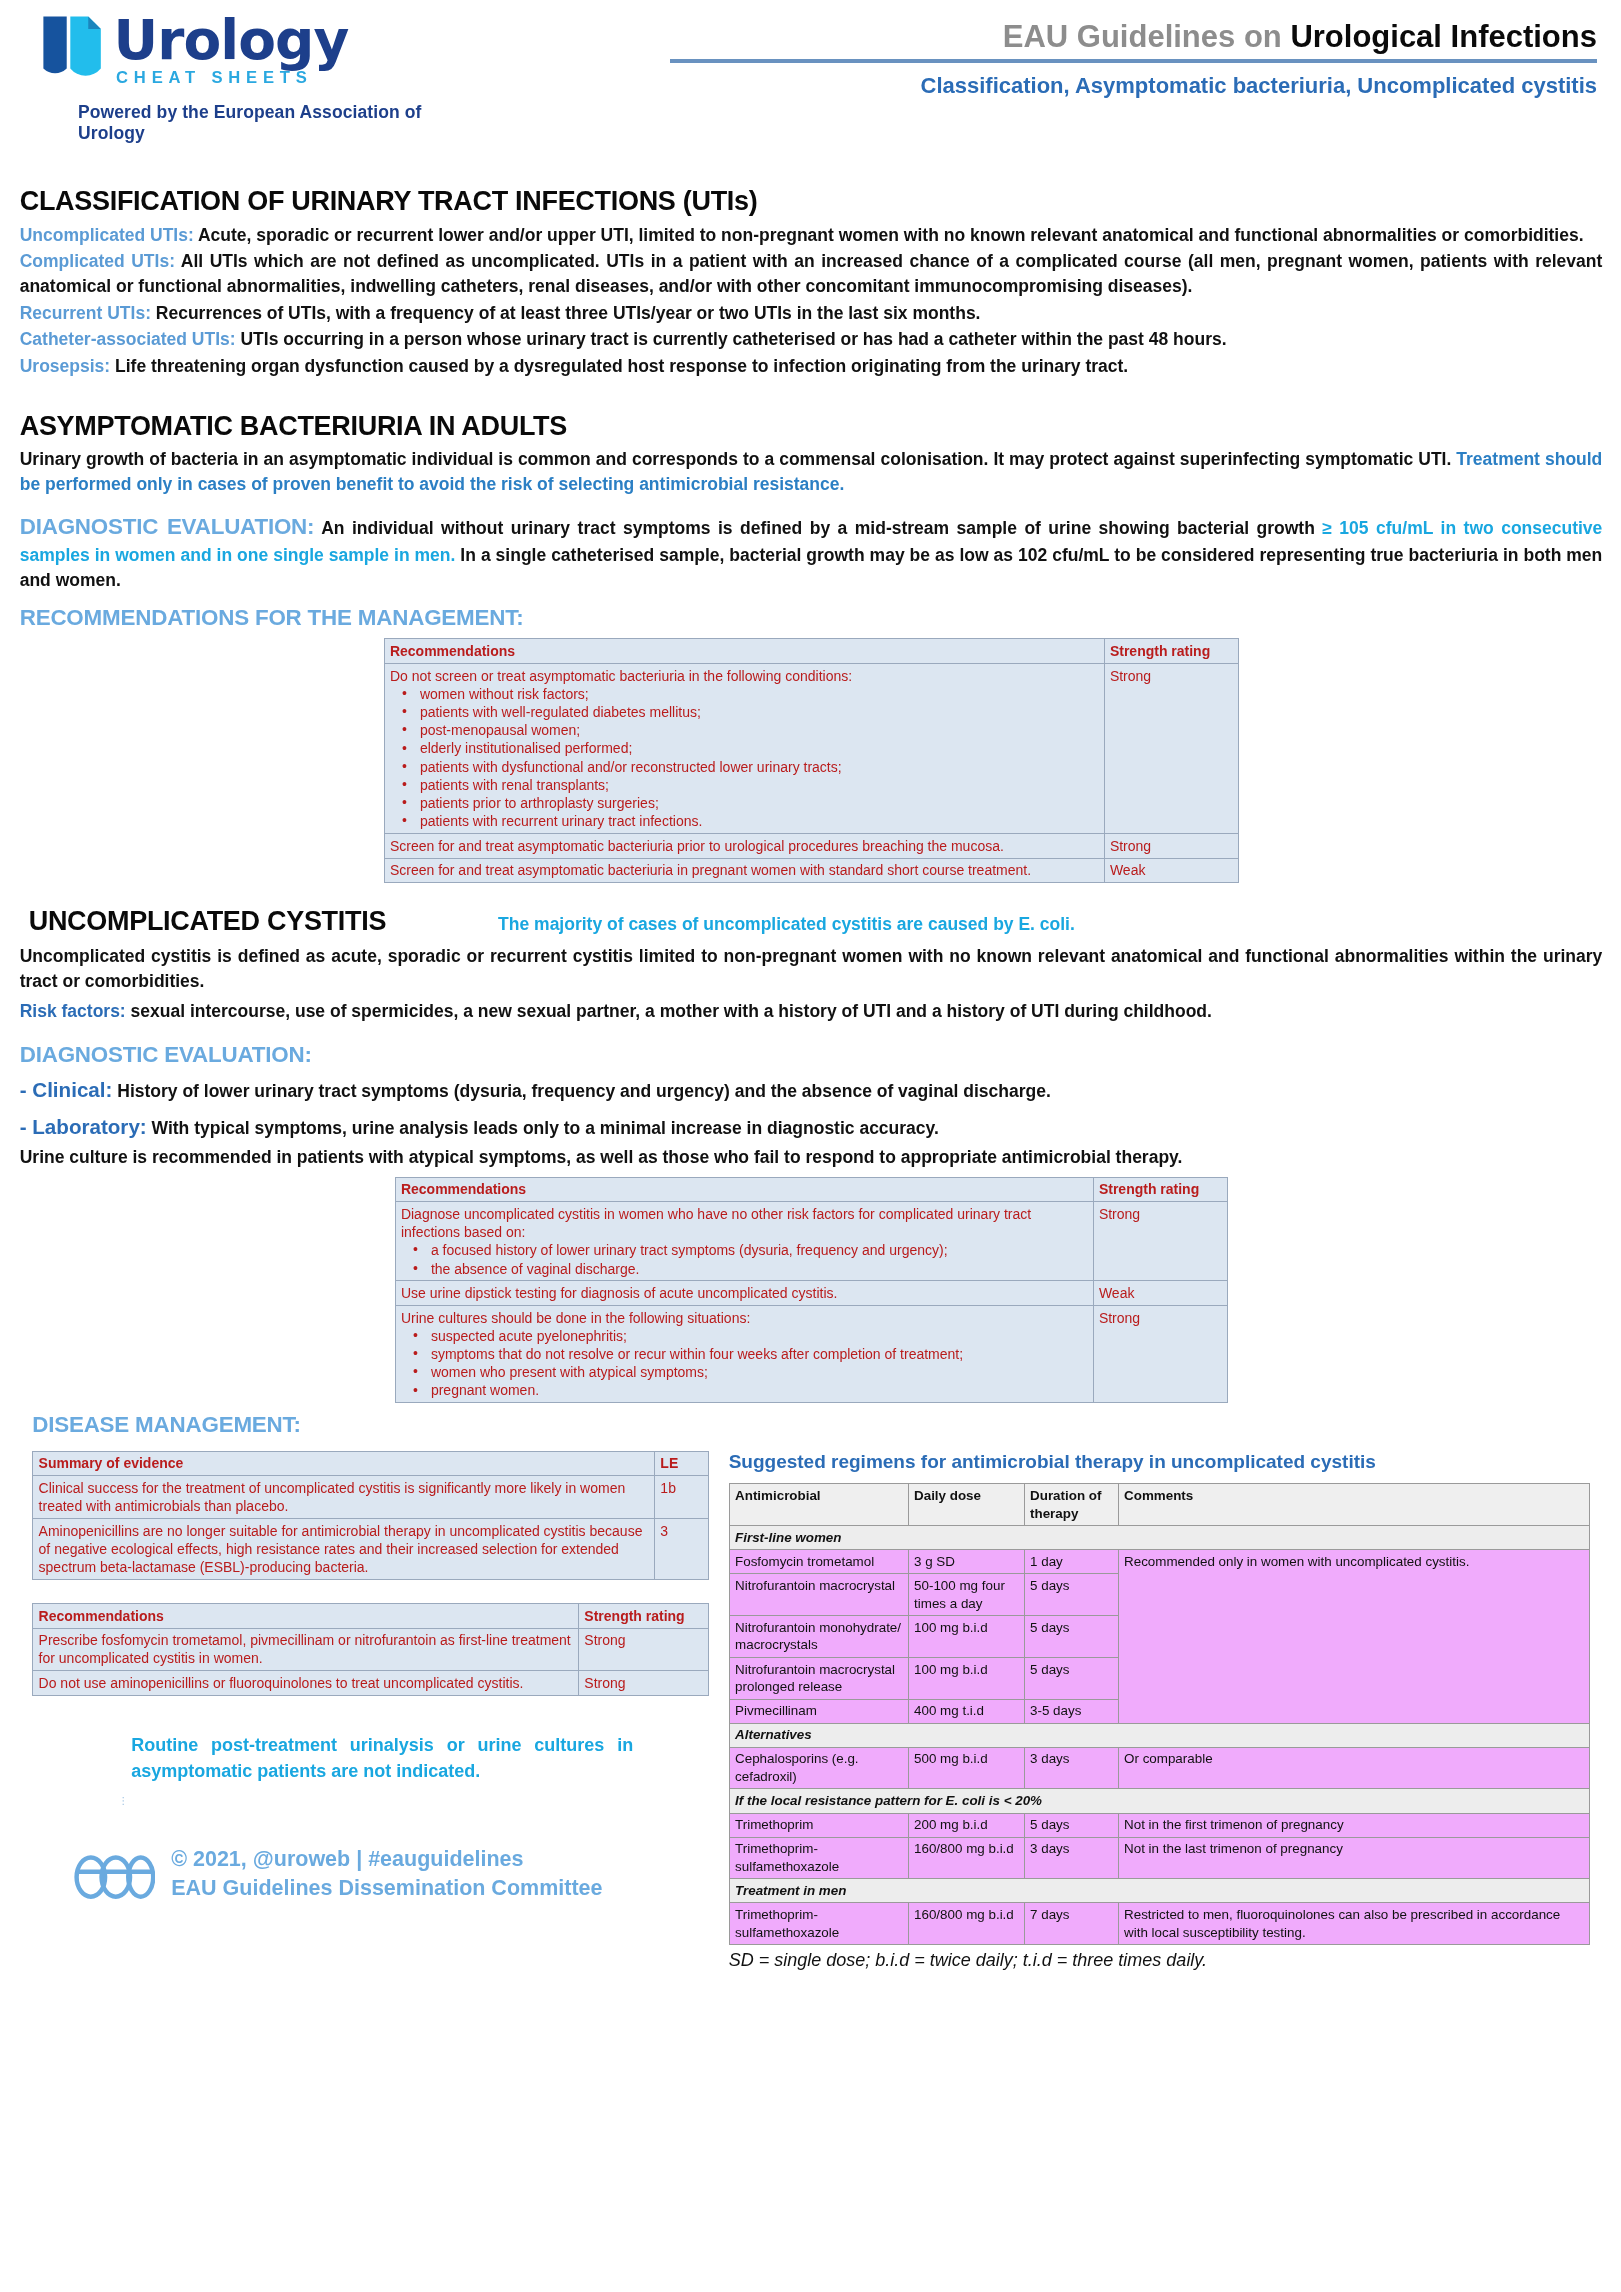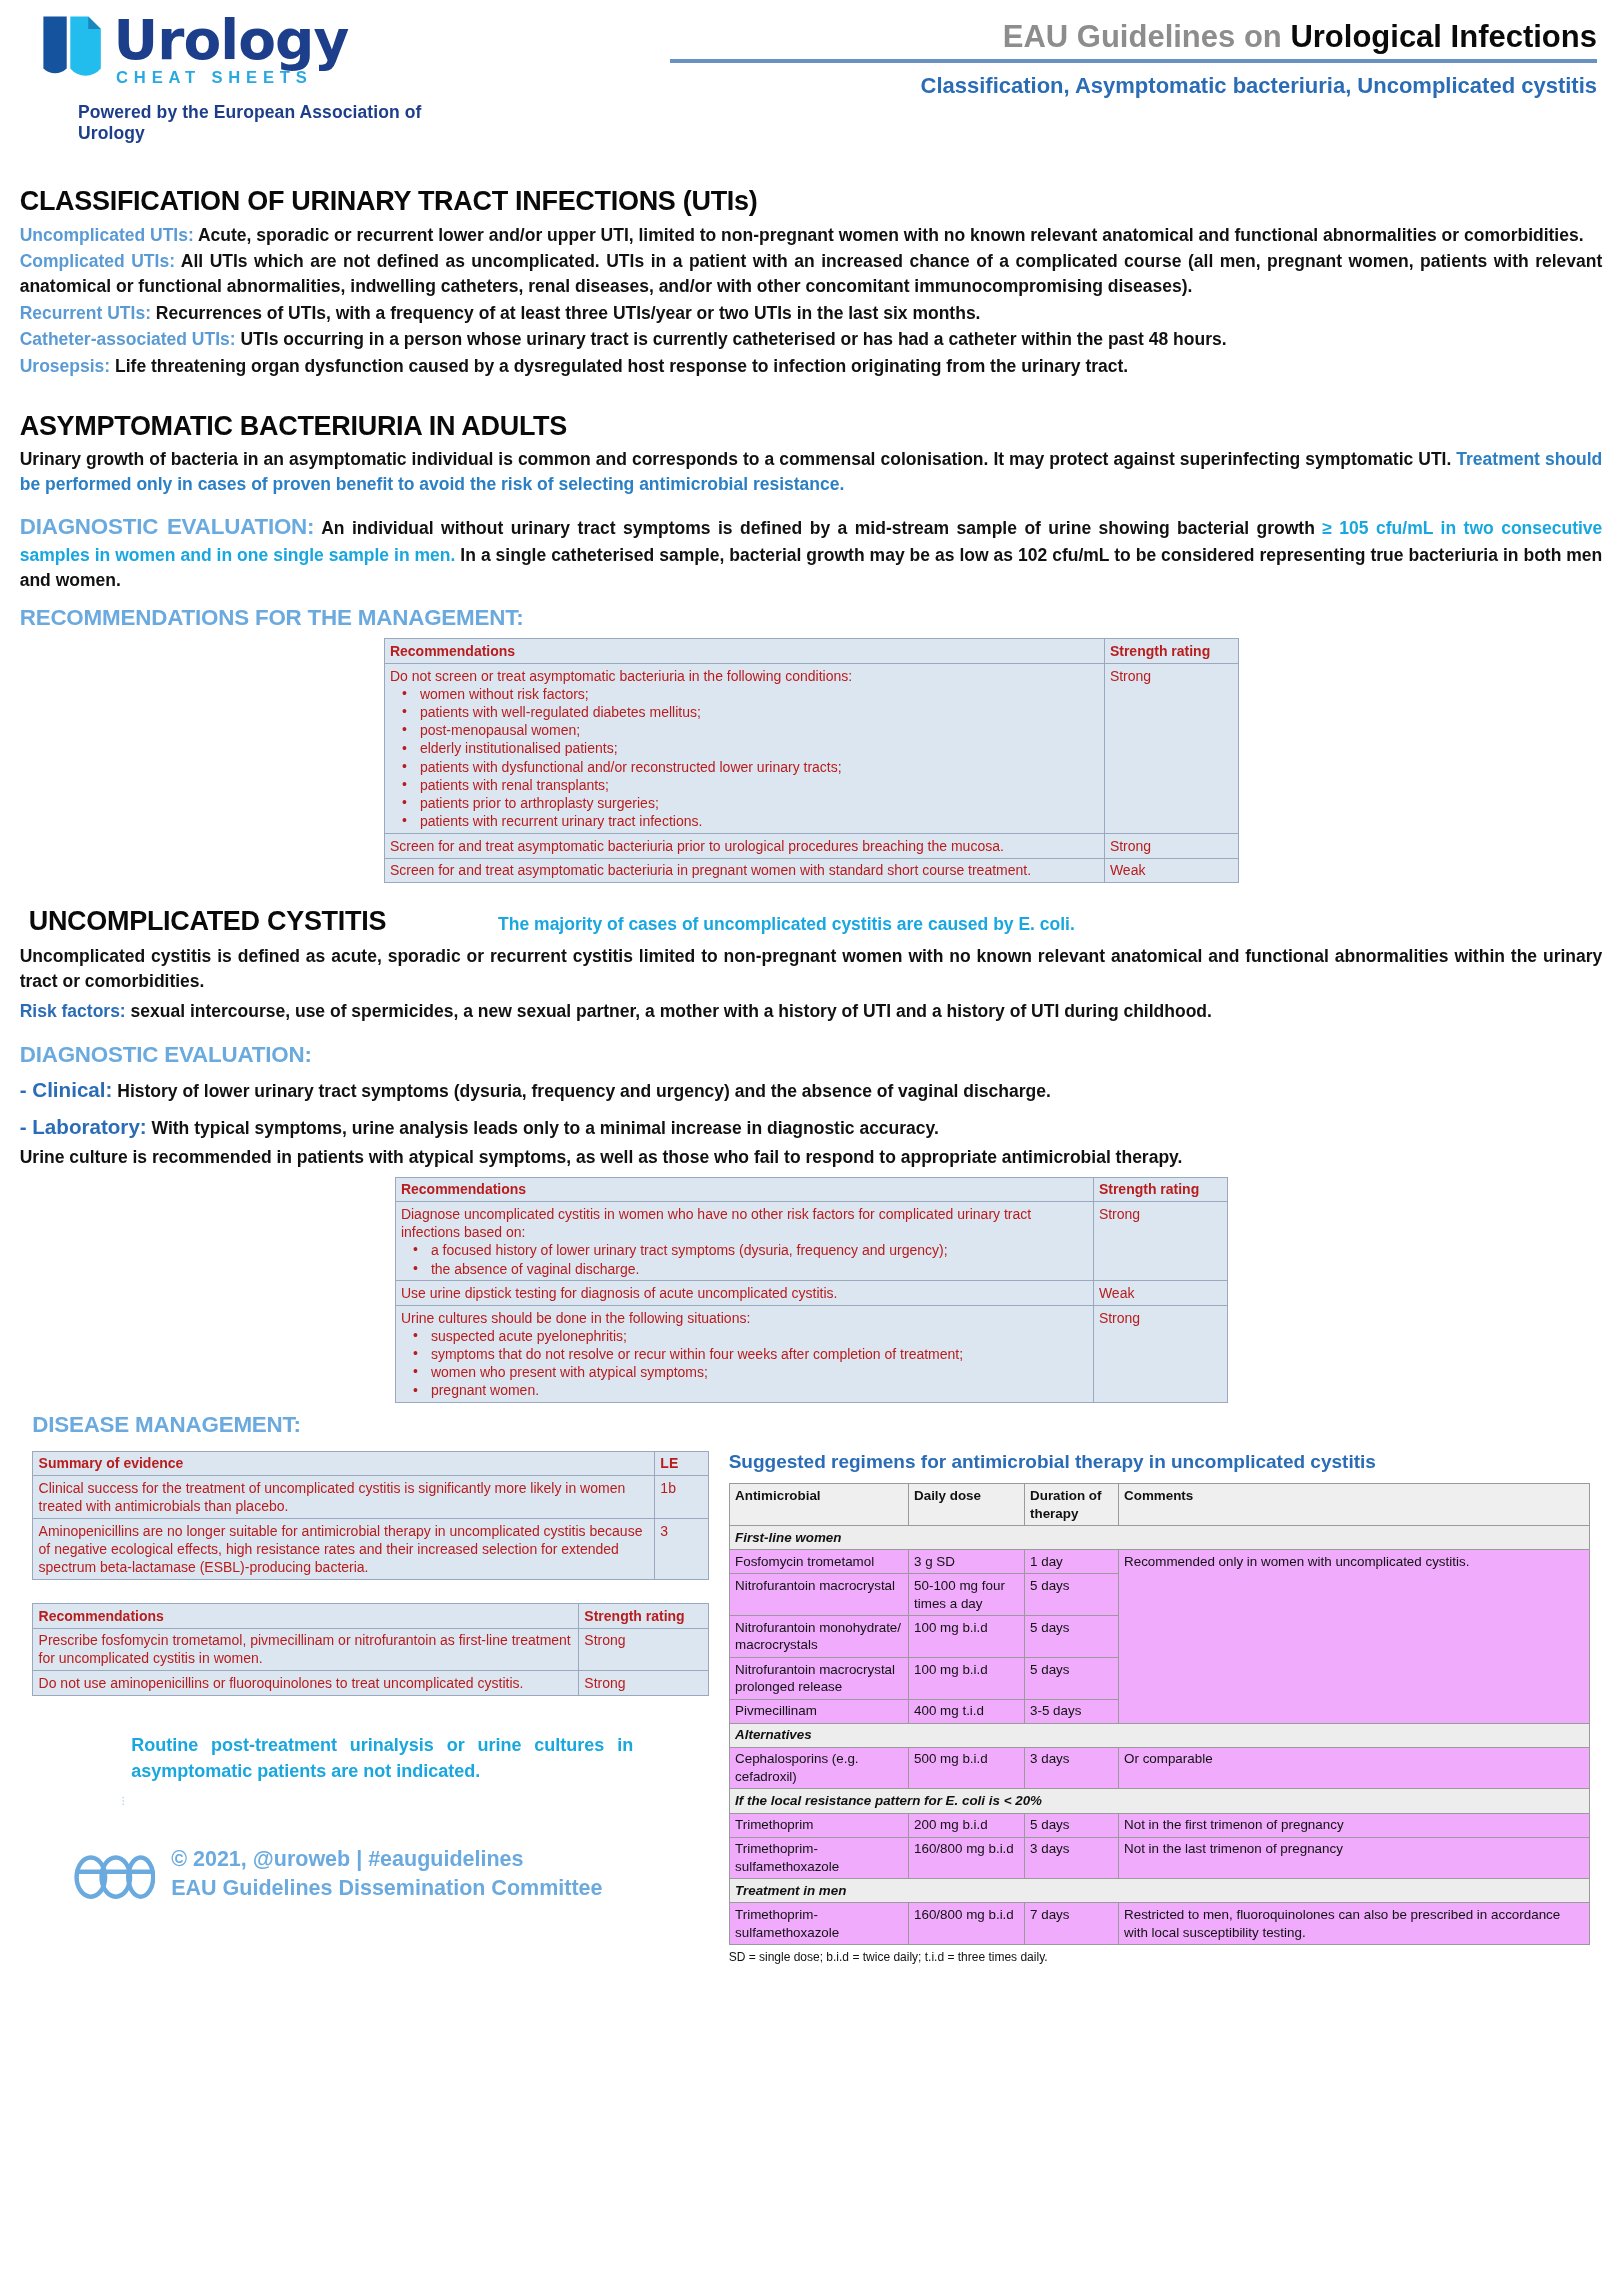--- a/index.html
+++ b/index.html
@@ -111,21 +111,21 @@
 
   #regimen-table { width: 100%; }
   #regimen-table .c1 { width: 179px; }
   #regimen-table .c2 { width: 116px; }
   #regimen-table .c3 { width: 94px; }
 
   .regimen-title {
     font-size: 19px; font-weight: bold; color: #2b6cb6;
     margin-bottom: 10.7px;
   }
-  .table-note { font-size: 12px; margin-top: 4.5px; color: #111; }
+  .table-note { font-size: 18px; font-style: italic; margin-top: 4.5px; color: #111; }
 
   .cyan-note {
     color: #19a7e0; font-weight: bold; font-size: 18px;
     line-height: 1.45; text-align: justify;
     width: 502px; margin: 36px 0 0 99px;
   }
 
   .footer { display: flex; align-items: center; gap: 16px; margin: 39px 0 0 41px; }
   .eau-mark { width: 82px; height: 57px; flex: 0 0 auto; }
   .footer-text { color: #6aaadf; font-weight: bold; font-size: 21.5px; line-height: 1.35; }
@@ -202,21 +202,21 @@
       </tr>
     </thead>
     <tbody>
       <tr>
         <td>
           <div>Do not screen or treat asymptomatic bacteriuria in the following conditions:</div>
           <ul>
             <li>women without risk factors;</li>
             <li>patients with well-regulated diabetes mellitus;</li>
             <li>post-menopausal women;</li>
-            <li>elderly institutionalised patients;</li>
+            <li>elderly institutionalised performed;</li>
             <li>patients with dysfunctional and/or reconstructed lower urinary tracts;</li>
             <li>patients with renal transplants;</li>
             <li>patients prior to arthroplasty surgeries;</li>
             <li>patients with recurrent urinary tract infections.</li>
           </ul>
         </td>
         <td class="c2">Strong</td>
       </tr>
       <tr>
         <td>Screen for and treat asymptomatic bacteriuria prior to urological procedures breaching the mucosa.</td>

